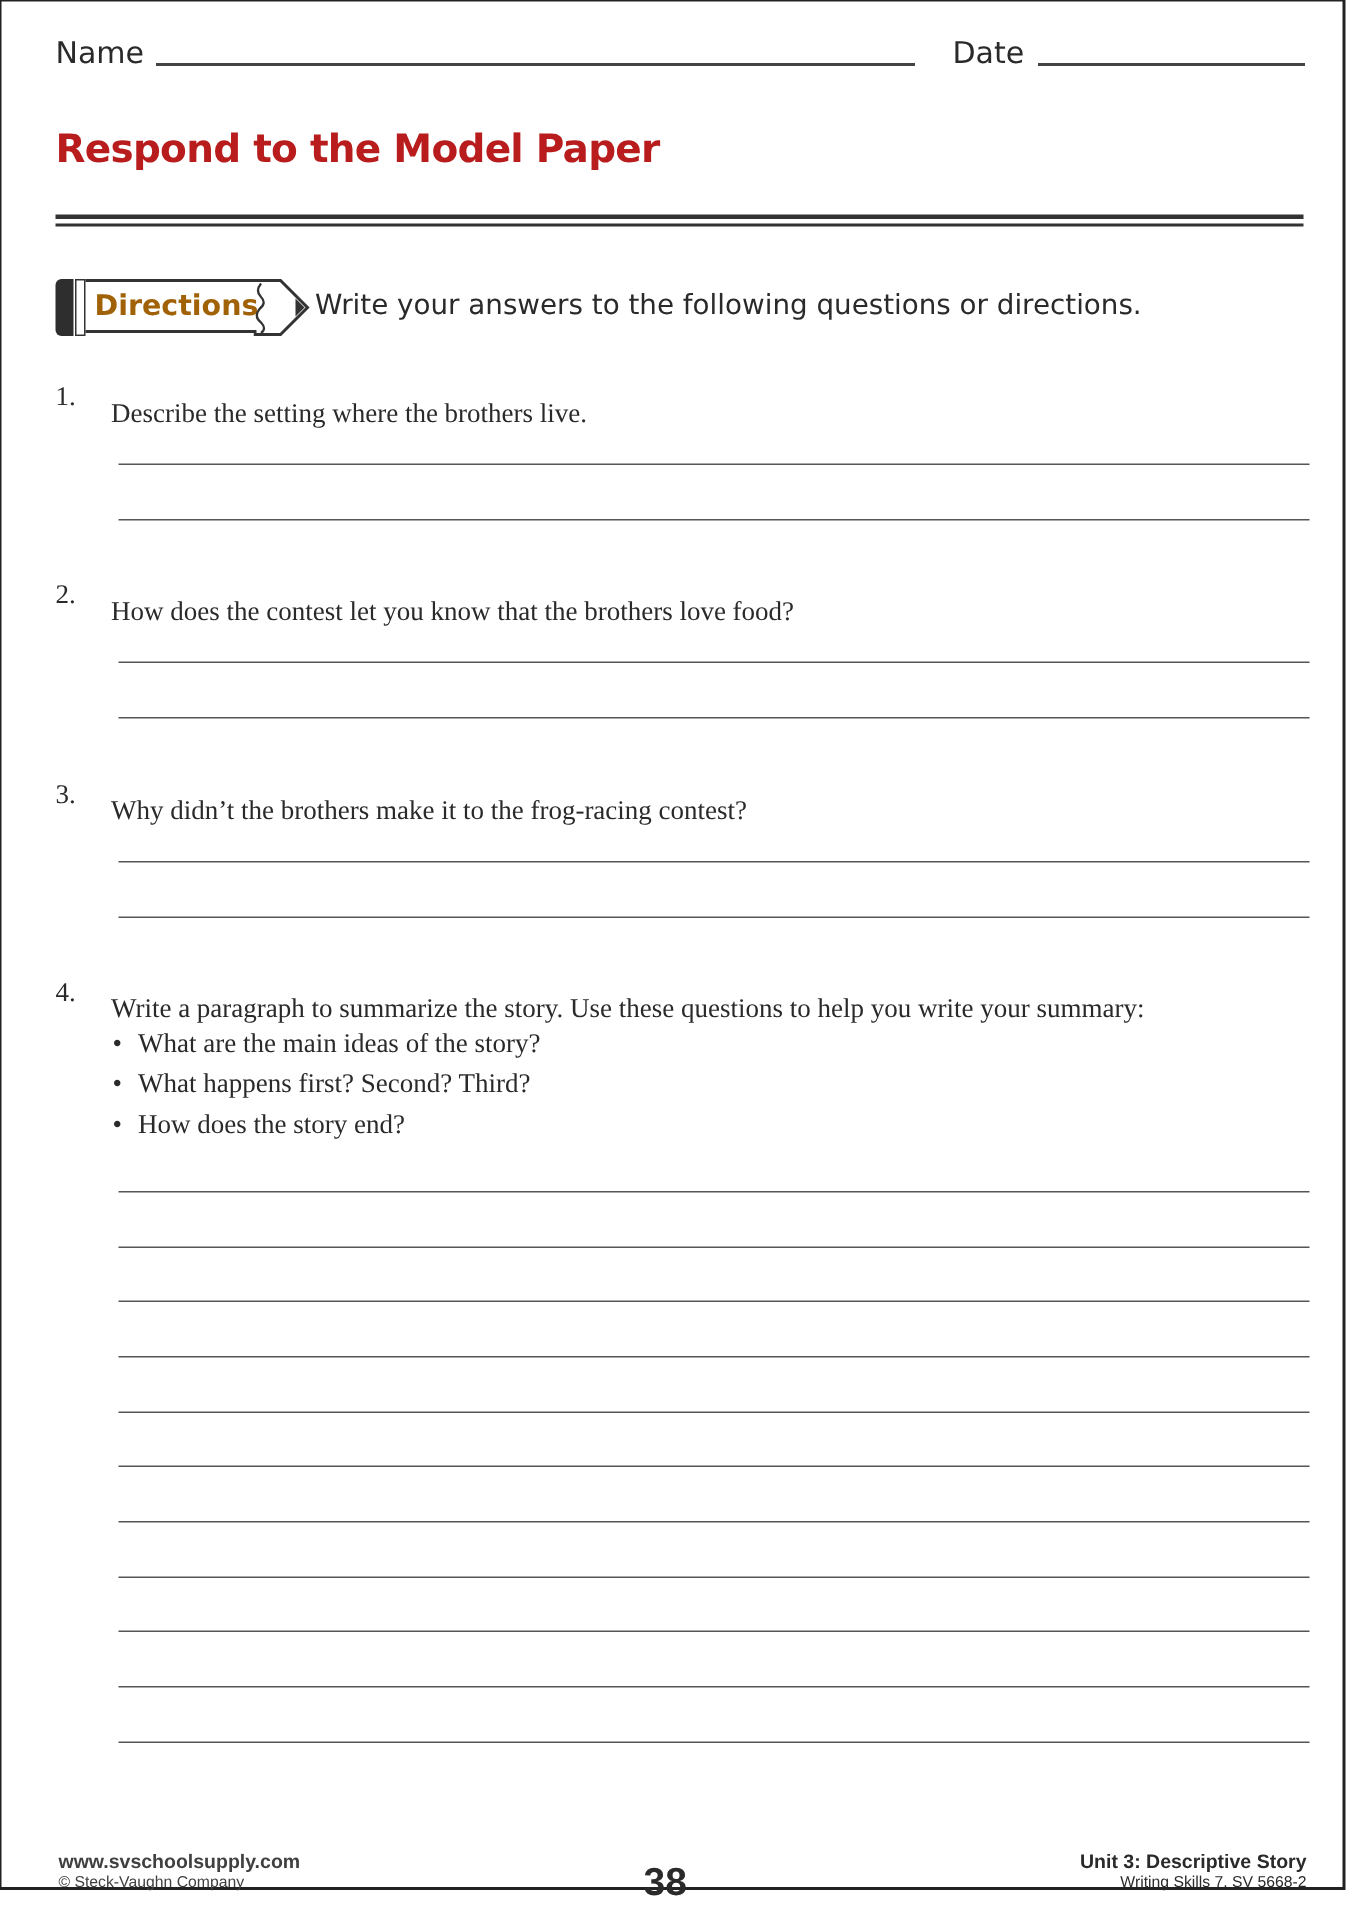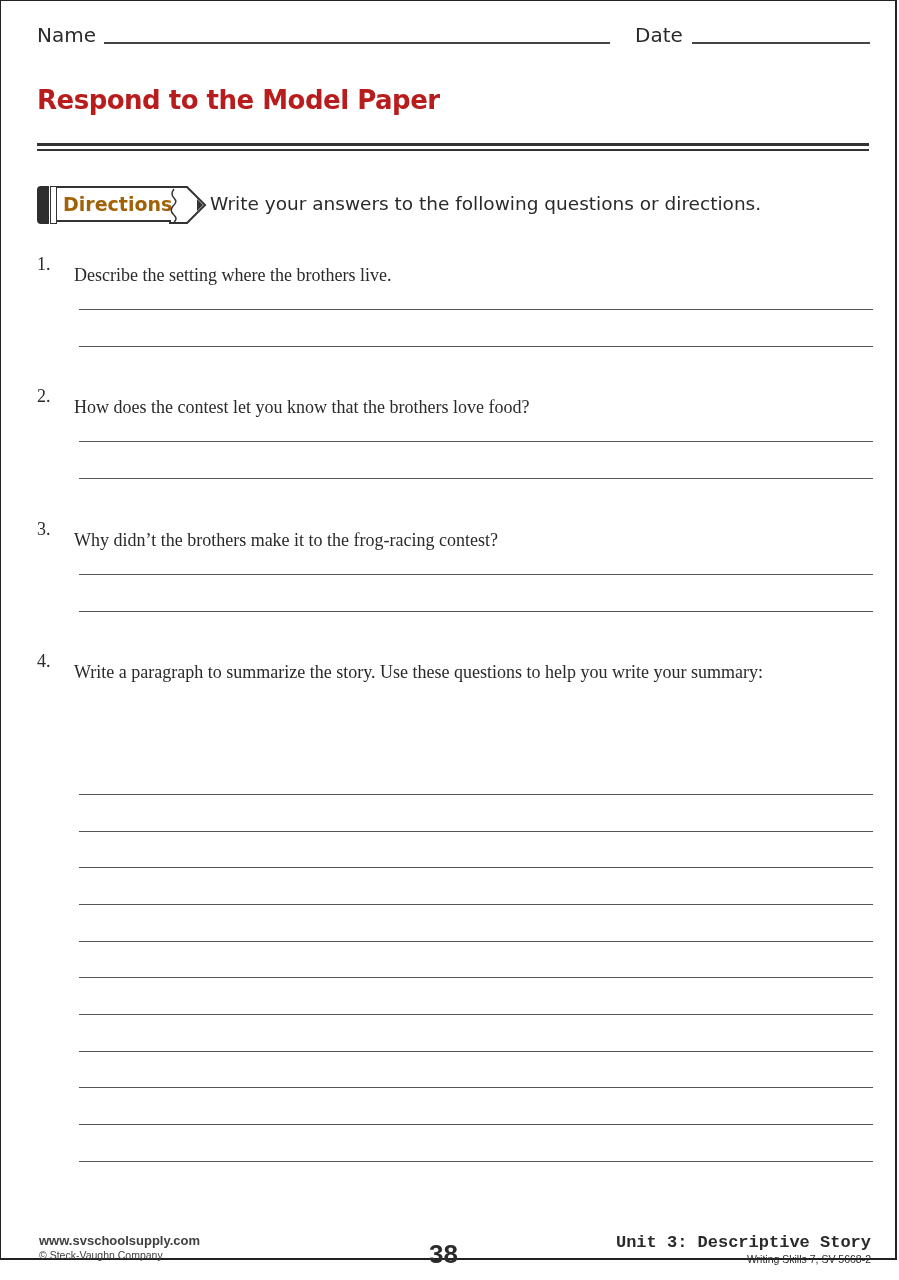--- a/index.html
+++ b/index.html
@@ -22,21 +22,21 @@
   .q .txt { position:absolute; left:37px; top:0; white-space:nowrap;margin-top:11px; }
   .ans { position:absolute; left:78px; width:794px; border-top:1.5px solid #555; }
   .bullets { position:absolute; left:74px; top:684px; font-family:"Liberation Serif", serif; font-size:18px; color:#2a2a2a; }
   .bullets div { height:27px; white-space:nowrap; }
   .bullets .dot { display:inline-block; width:17px; }
   .foot-l { position:absolute; left:38px; top:1232px; font-family:"Liberation Sans", sans-serif; color:#404040; }
   .foot-l .url { font-size:13px; font-weight:bold; }
   .foot-l .copy { font-size:10.5px; margin-top:1px; }
   .pagenum { position:absolute; left:428px; top:1238px; font-family:"Liberation Sans", sans-serif; font-weight:bold; font-size:26px; color:#2a2a2a; }
   .foot-r { position:absolute; right:24px; top:1232px; text-align:right; font-family:"Liberation Sans", sans-serif; color:#2a2a2a; }
-  .foot-r .unit { font-size:17px; font-weight:bold;font-family:Liberation Mono, monospace; }
+  .foot-r .unit { font-size:13px; font-weight:bold; }
   .foot-r .series { font-size:10.5px; margin-top:1px; }
 </style>
 </head>
 <body>
 
 <div class="page">
 
   <div class="hdr">
     <span class="lbl" style="left:0">Name</span>
     <div class="line" style="left:67px; width:506px;"></div>
@@ -80,20 +80,25 @@
     <span class="num">3.</span>
     <span class="txt">Why didn’t the brothers make it to the frog-racing contest?</span>
   </div>
   <div class="ans" style="top:573px"></div>
   <div class="ans" style="top:610px"></div>
 
   <div class="q" style="top:650px">
     <span class="num">4.</span>
     <span class="txt">Write a paragraph to summarize the story. Use these questions to help you write your summary:</span>
   </div>
+  <div class="bullets">
+    <div><span class="dot">•</span><span>What are the main ideas of the story?</span></div>
+    <div><span class="dot">•</span><span>What happens first? Second? Third?</span></div>
+    <div><span class="dot">•</span><span>How does the story end?</span></div>
+  </div>
   <div class="ans" style="top:793px"></div>
   <div class="ans" style="top:830px"></div>
   <div class="ans" style="top:866px"></div>
   <div class="ans" style="top:903px"></div>
   <div class="ans" style="top:940px"></div>
   <div class="ans" style="top:976px"></div>
   <div class="ans" style="top:1013px"></div>
   <div class="ans" style="top:1050px"></div>
   <div class="ans" style="top:1086px"></div>
   <div class="ans" style="top:1123px"></div>

